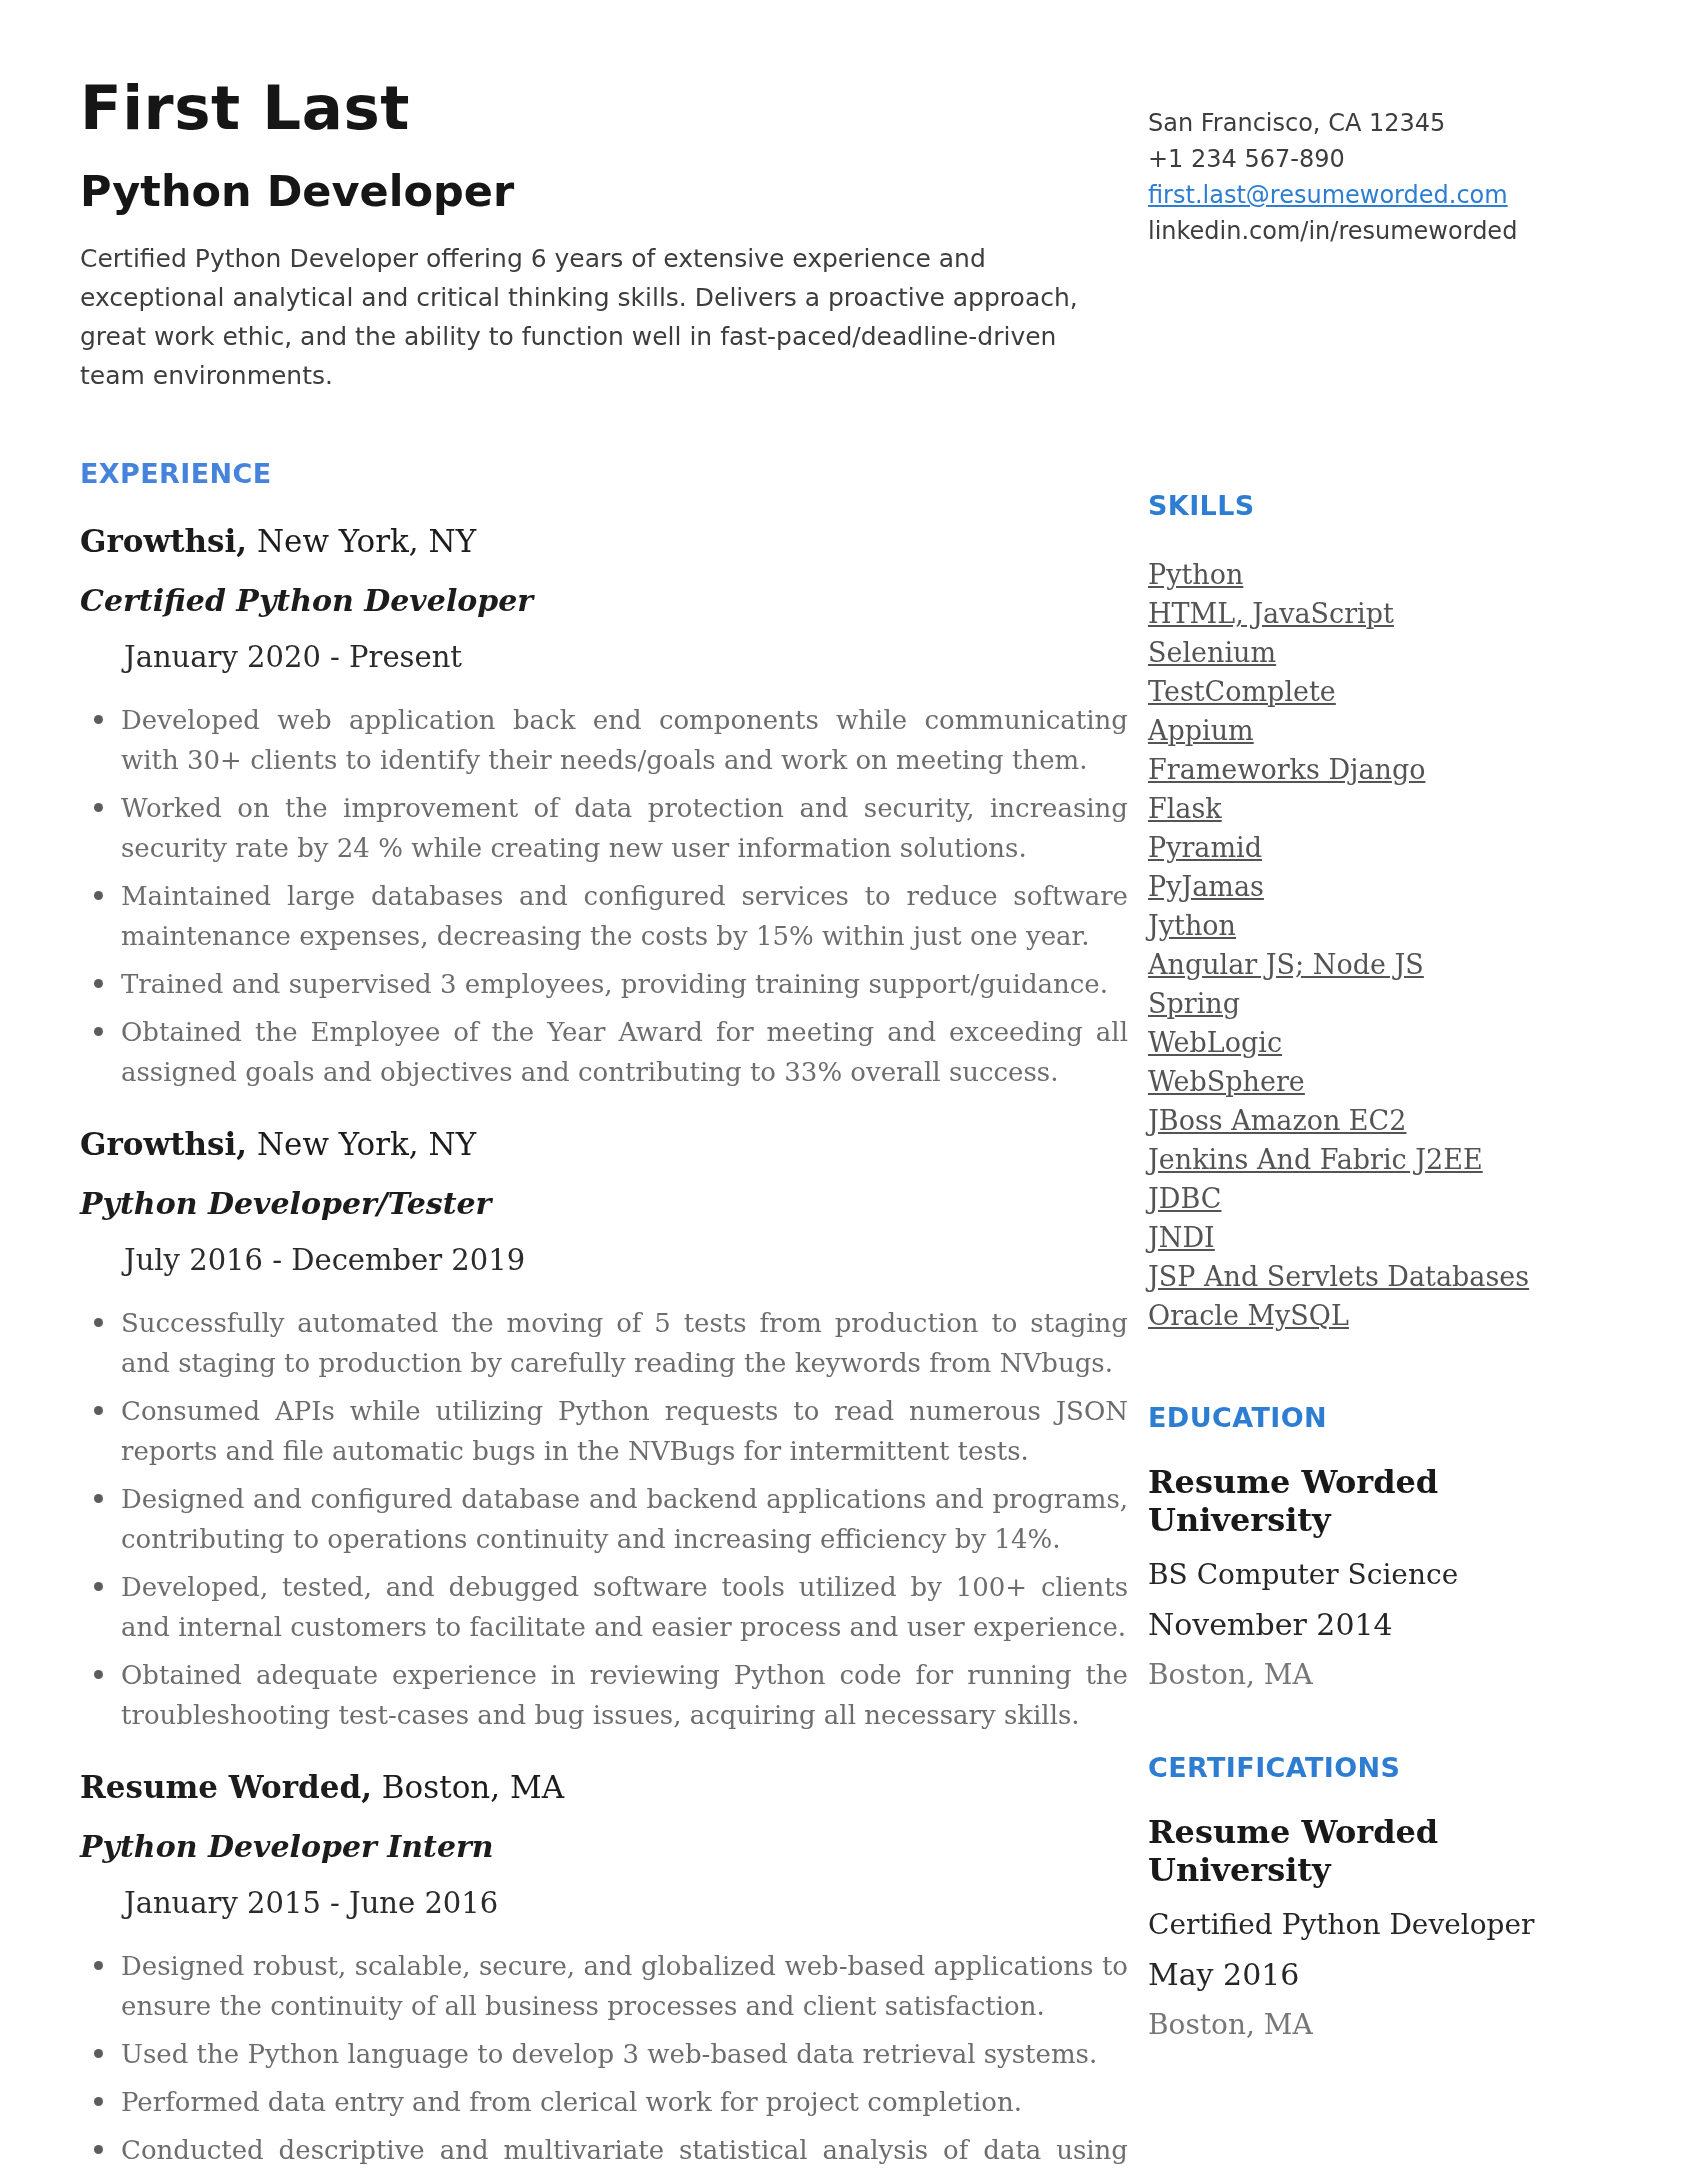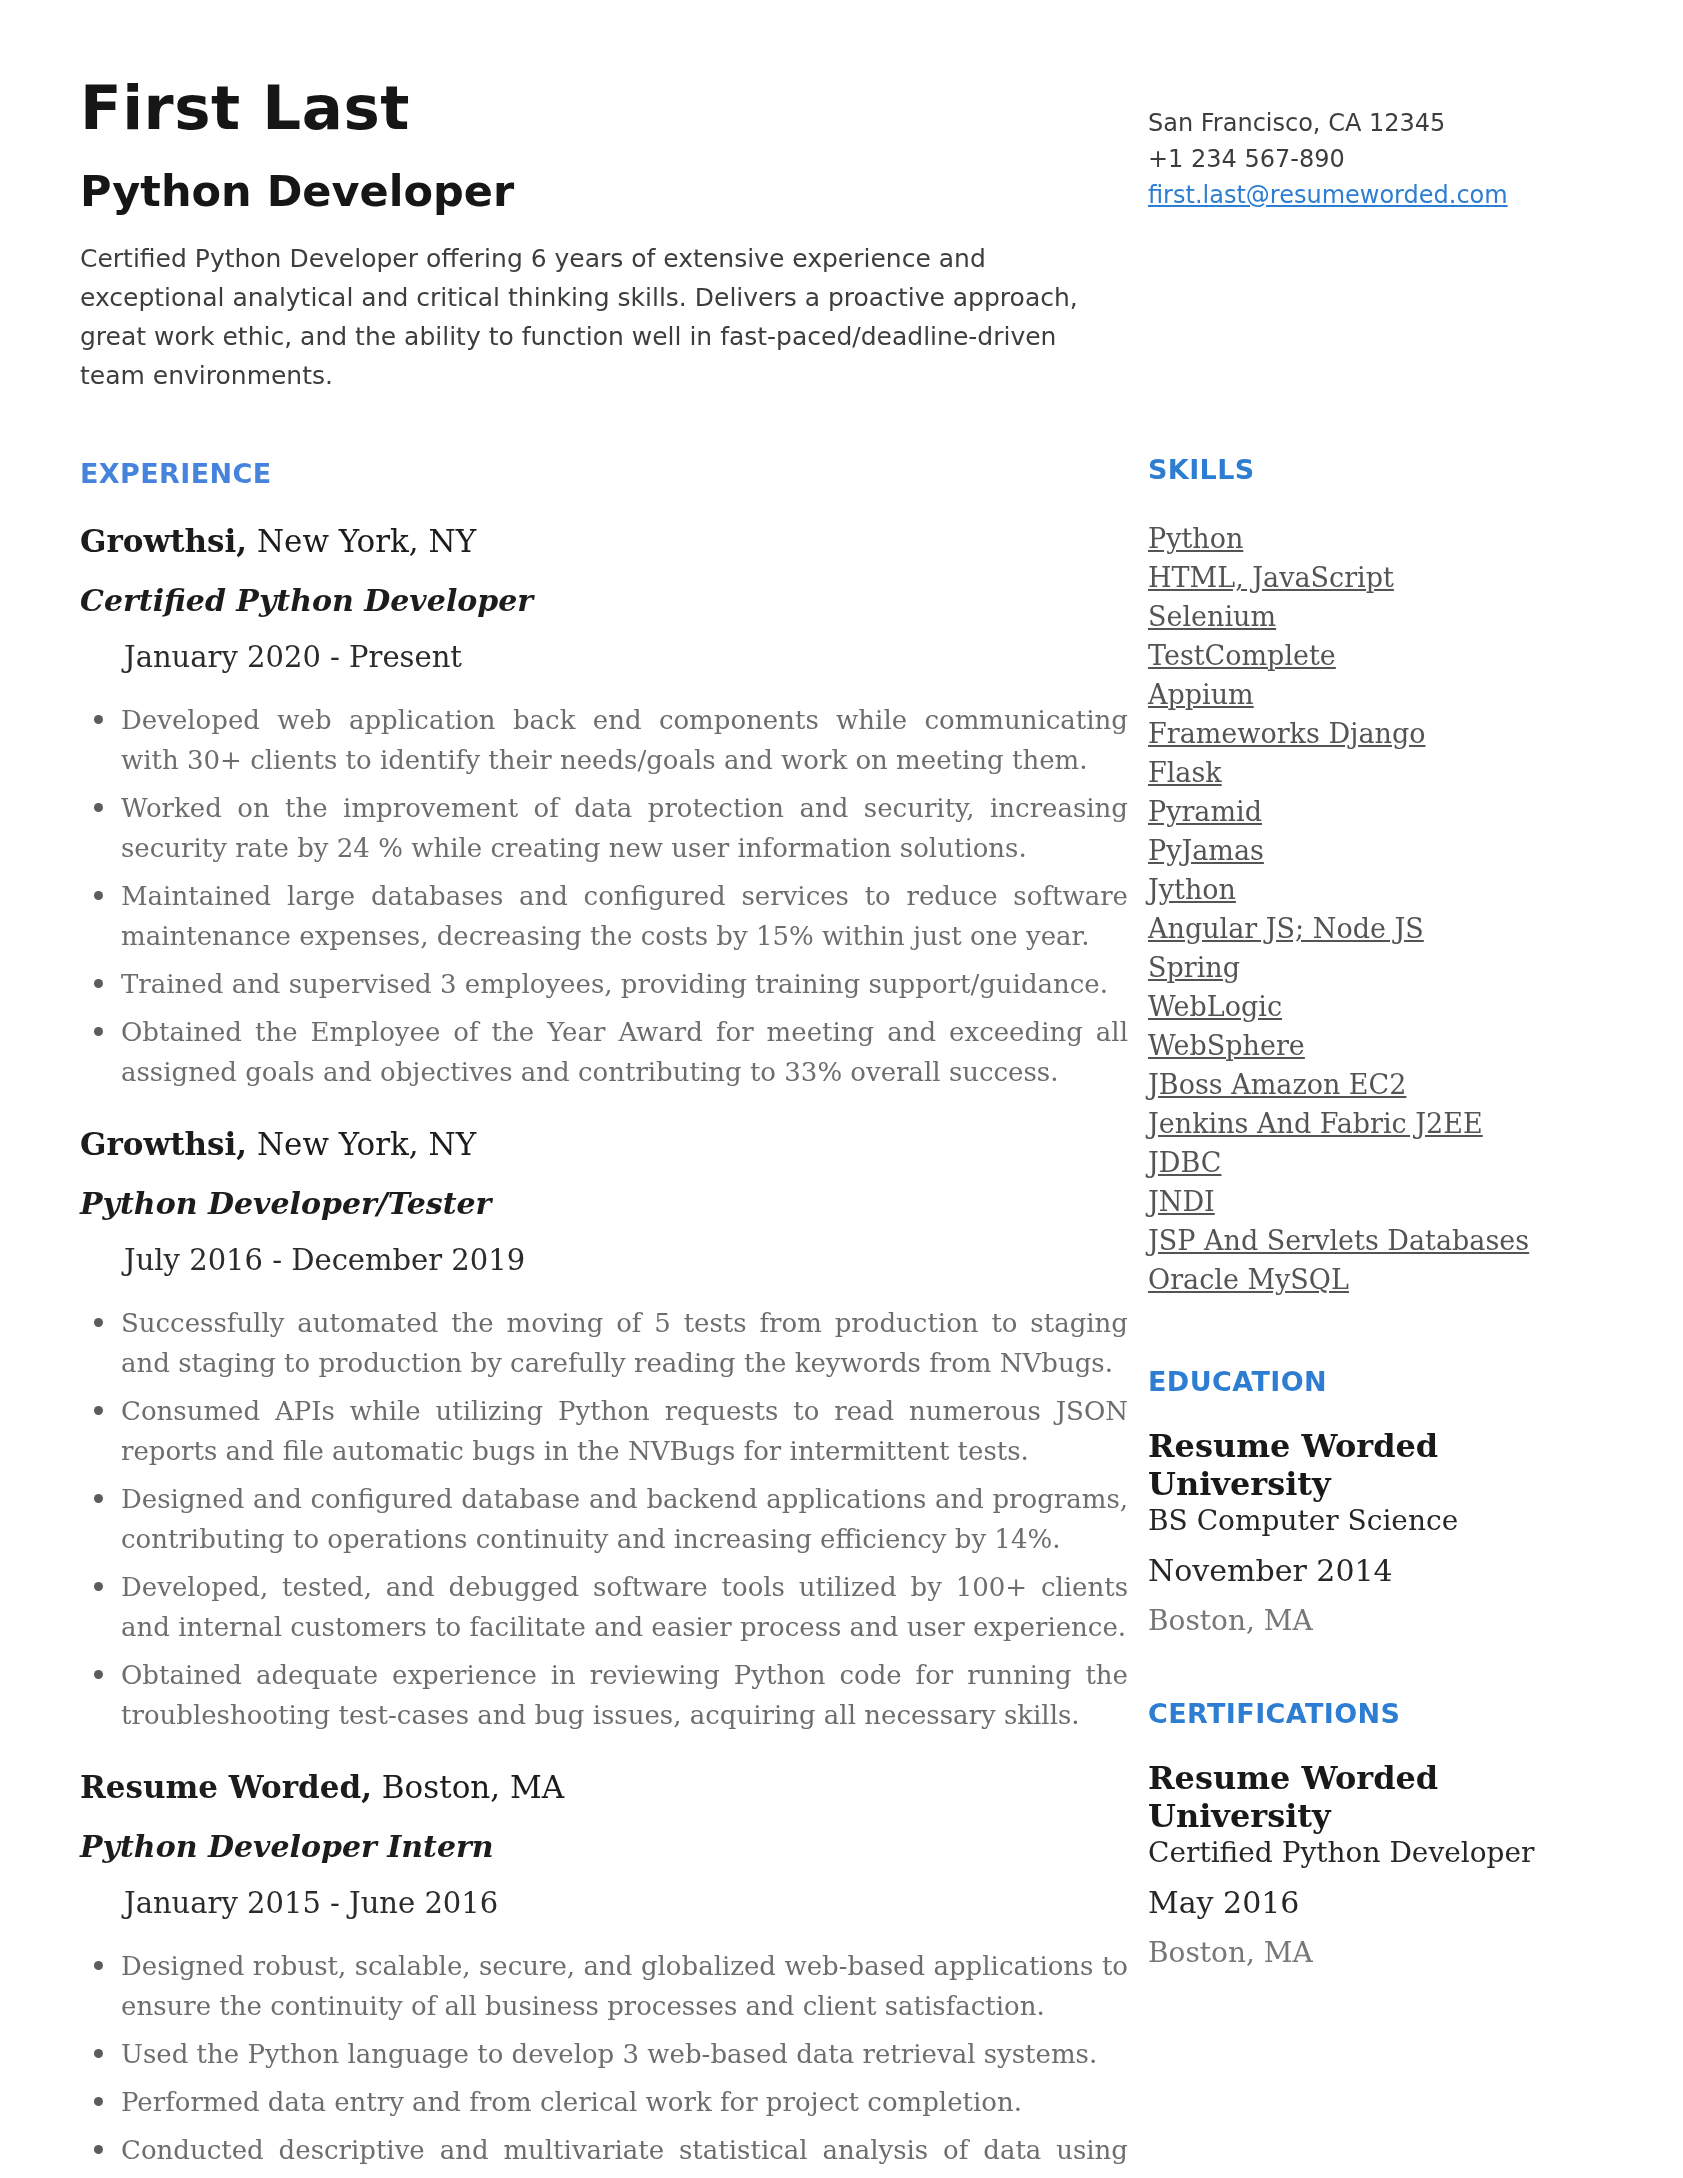--- a/index.html
+++ b/index.html
@@ -42,21 +42,21 @@
   
   .sidebar{padding-top:0;}
   .contact{margin-top:28px;font-size:24px;line-height:1.5;color:var(--body-gray);}
   .contact .email{color:var(--link);text-decoration:underline;cursor:pointer;}
   .side-heading{color:var(--accent-side);}
   .skills-heading{margin-top:241px;}
   ul.skills{list-style:none;margin-top:34px;}
   ul.skills li{font-family:"DejaVu Serif","Liberation Serif",serif;font-size:27px;line-height:39px;color:var(--skill-gray);text-decoration:underline;}
   .edu-heading{margin-top:67px;}
   .school{font-family:"DejaVu Serif","Liberation Serif",serif;font-size:32px;line-height:1.2;font-weight:700;color:#191919;margin-top:30px;}
-  .detail{font-family:"DejaVu Serif","Liberation Serif",serif;font-size:28px;color:#262626;}
+  .detail{font-family:"DejaVu Serif","Liberation Serif",serif;font-size:28px;color:#262626;margin-top:18px;}
   .edate{font-family:"DejaVu Serif","Liberation Serif",serif;font-size:30px;color:#262626;margin-top:16px;}
   .eloc{font-family:"DejaVu Serif","Liberation Serif",serif;font-size:28px;color:var(--loc-gray);margin-top:16px;}
   .cert-heading{margin-top:61px;}
 </style>
 </head>
 <body>
 
 <div class="content">
 
   <div class="main-col">
@@ -115,20 +115,21 @@
           <li>Conducted descriptive and multivariate statistical analysis of data using Matlab, gaining 100% accuracy rate in terms of interpretation and analysis.</li>
         </ul>
     </div>
   </div>
 
   <div class="sidebar">
     <div class="contact">
       <div>San Francisco, CA 12345</div>
       <div>+1 234 567-890</div>
       <div><a class="email">first.last@resumeworded.com</a></div>
+      <div>linkedin.com/in/resumeworded</div>
     </div>
 
     <div class="sec-heading side-heading skills-heading">SKILLS</div>
     <ul class="skills">
 
     <li>Python</li>
         <li>HTML, JavaScript</li>
         <li>Selenium</li>
         <li>TestComplete</li>
         <li>Appium</li>

